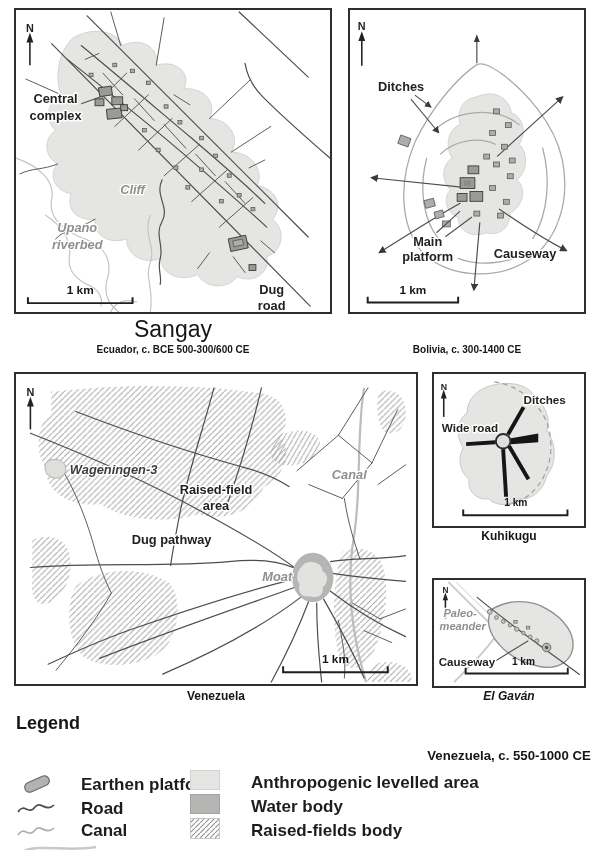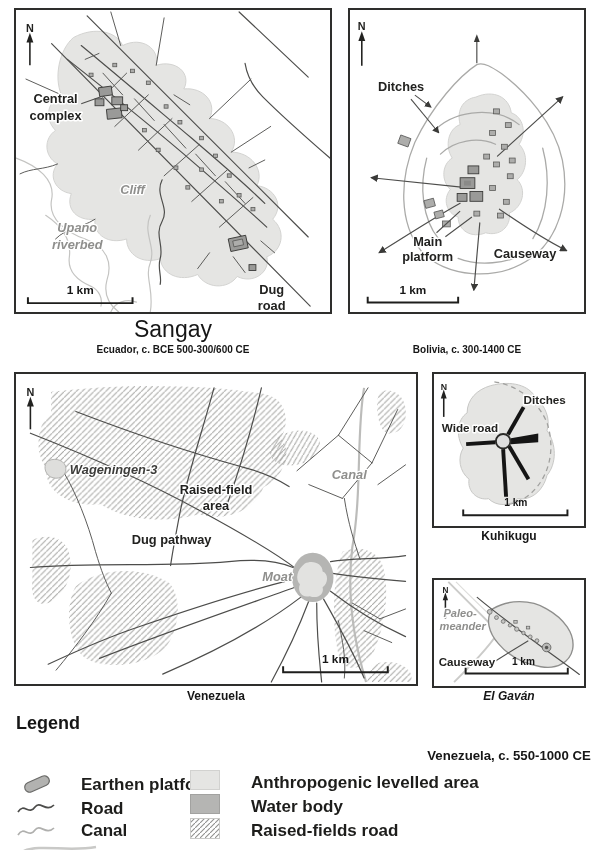--- a/index.html
+++ b/index.html
@@ -351,15 +351,15 @@
   <div class="leg-label" style="left:227px;top:797px;">Water body</div>
 
   <svg class="leg-icon" style="left:190px;top:818px;" width="30" height="21">
     <defs>
       <pattern id="hl" patternUnits="userSpaceOnUse" width="5" height="5">
         <path d="M -1,6 L 6,-1" stroke="#8f8f8d" stroke-width="1.1"></path>
       </pattern>
     </defs>
     <rect x="0.5" y="0.5" width="29" height="20" fill="url(#hl)" stroke="#c9c9c7"></rect>
   </svg>
-  <div class="leg-label" style="left:227px;top:821px;">Raised-fields road</div>
+  <div class="leg-label" style="left:227px;top:821px;">Raised-fields body</div>
 
 </div>
 
 </body></html>

